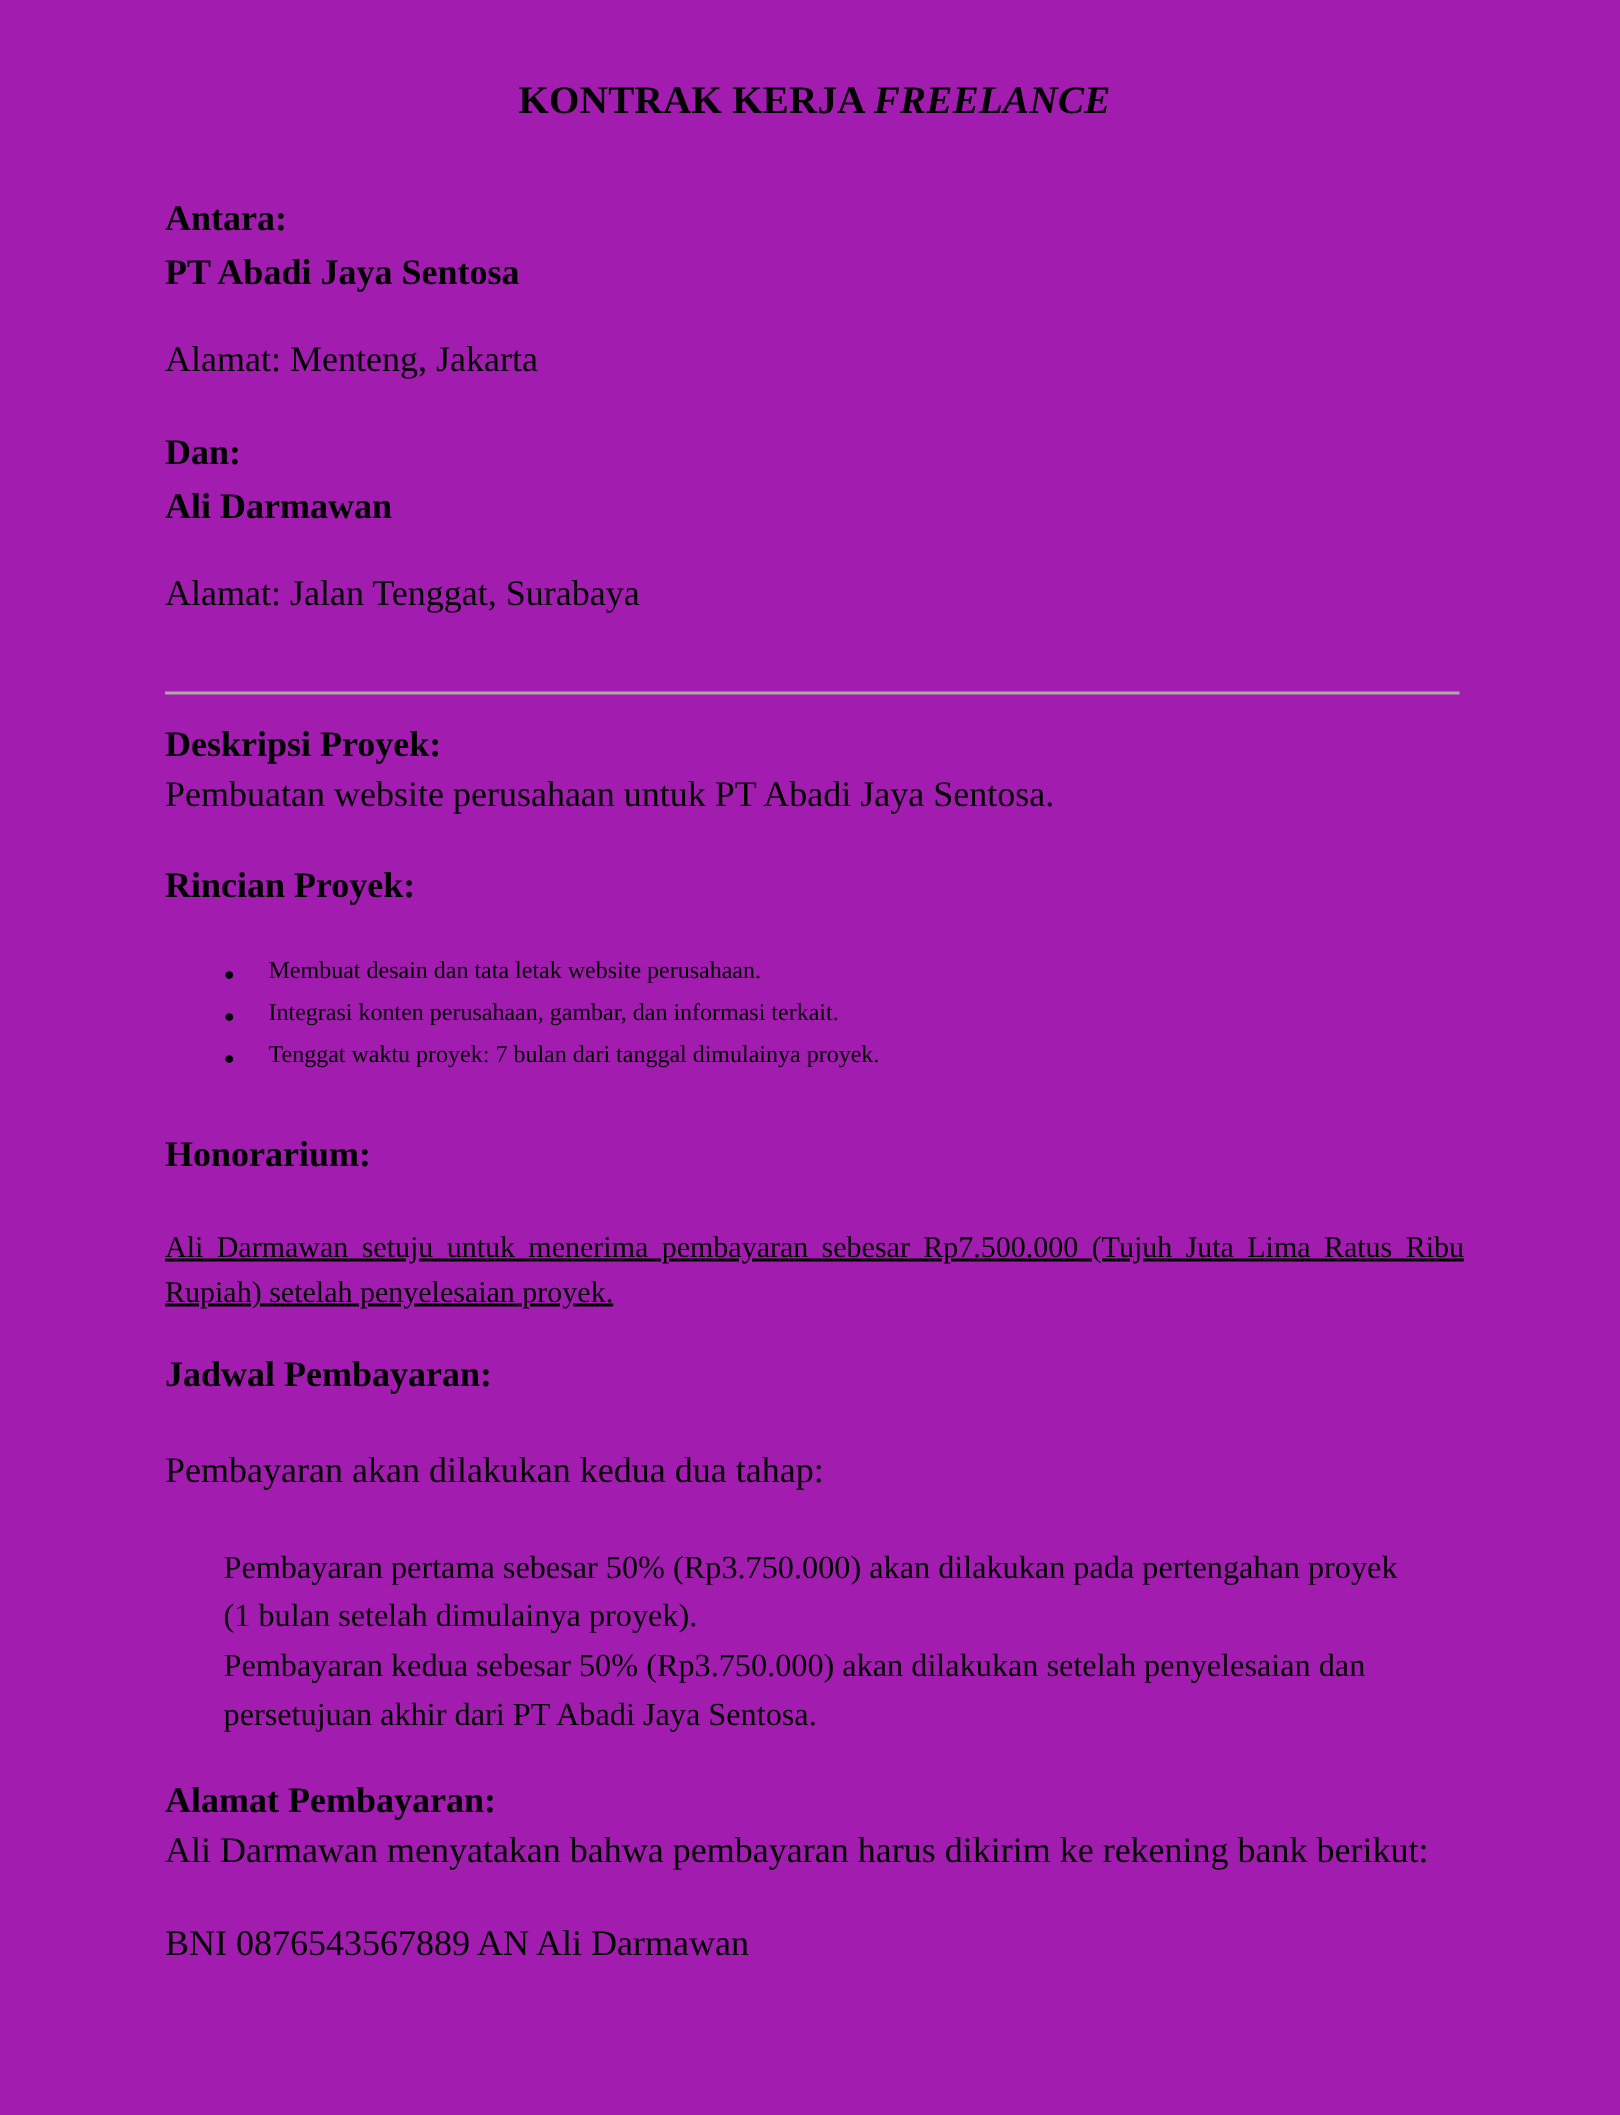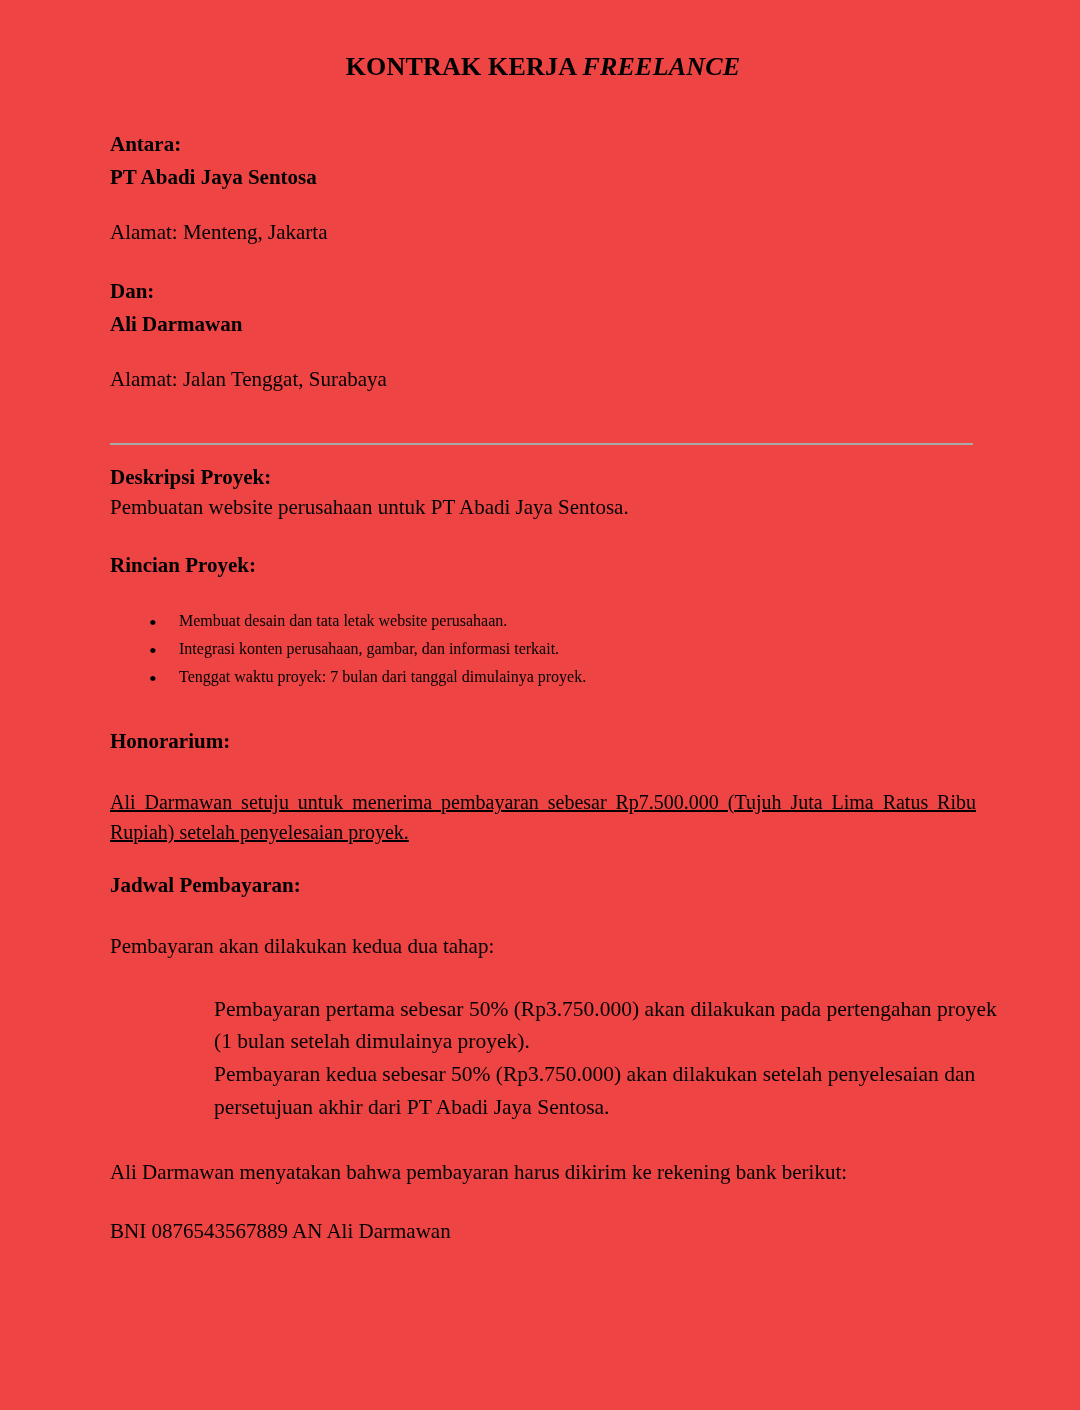--- a/index.html
+++ b/index.html
@@ -14,21 +14,21 @@
     color: #000000;
     -webkit-font-smoothing: antialiased;
   }
 
   .page {
     position: relative;
     width: 1080px;
     height: 1410px;
     box-sizing: border-box;
     padding: 0;
-    background: #ef4444;
+    background: #a21caf;
     overflow: hidden;
   }
 
   .content {
     position: absolute;
     left: 110px;
     top: 0;
     width: 866px;
   }
 
@@ -42,21 +42,21 @@
     padding-top: 52px;
     line-height: 1.15;
   }
   .doc-title .ital {
     font-style: italic;
   }
   .bold {
     font-weight: bold;
   }
   .tight-line {
-    font-size: 21px;
+    font-size: 24px;
     line-height: 1.0;
     margin: 0;
   }
 
   .spacer-lg { height: 30px; }
 
   
   .divider {
     border: 0;
     border-top: 2px solid #a9a9a9;
@@ -91,21 +91,21 @@
   .justified {
     font-size: 20px;
     line-height: 1.52;
     text-align: justify;
     margin: 0;
     text-decoration: underline;
   }
 
   
   .indent-block {
-    margin-left: 104px;
+    margin-left: 39px;
     width: 797px;
   }
   .indent-block p {
     font-size: 21.5px;
     line-height: 1.52;
     margin: 0;
     text-align: left;
   }
 </style>
 </head>
@@ -177,20 +177,21 @@
 
     <div style="height:36px"></div>
 
     <div class="indent-block">
       <p>Pembayaran pertama sebesar 50% (Rp3.750.000) akan dilakukan pada pertengahan proyek (1 bulan setelah dimulainya proyek).</p>
       <p>Pembayaran kedua sebesar 50% (Rp3.750.000) akan dilakukan setelah penyelesaian dan persetujuan akhir dari PT Abadi Jaya Sentosa.</p>
     </div>
 
     <div style="height:30px"></div>
 
+    <p class="tight-line bold">Alamat Pembayaran:</p>
     <div style="height:9px"></div>
     <p class="tight-line">Ali Darmawan menyatakan bahwa pembayaran harus dikirim ke rekening bank berikut:</p>
 
     <div style="height:38px"></div>
 
     <p class="tight-line">BNI 0876543567889 AN Ali Darmawan</p>
 
   </div>
 </div>
 

